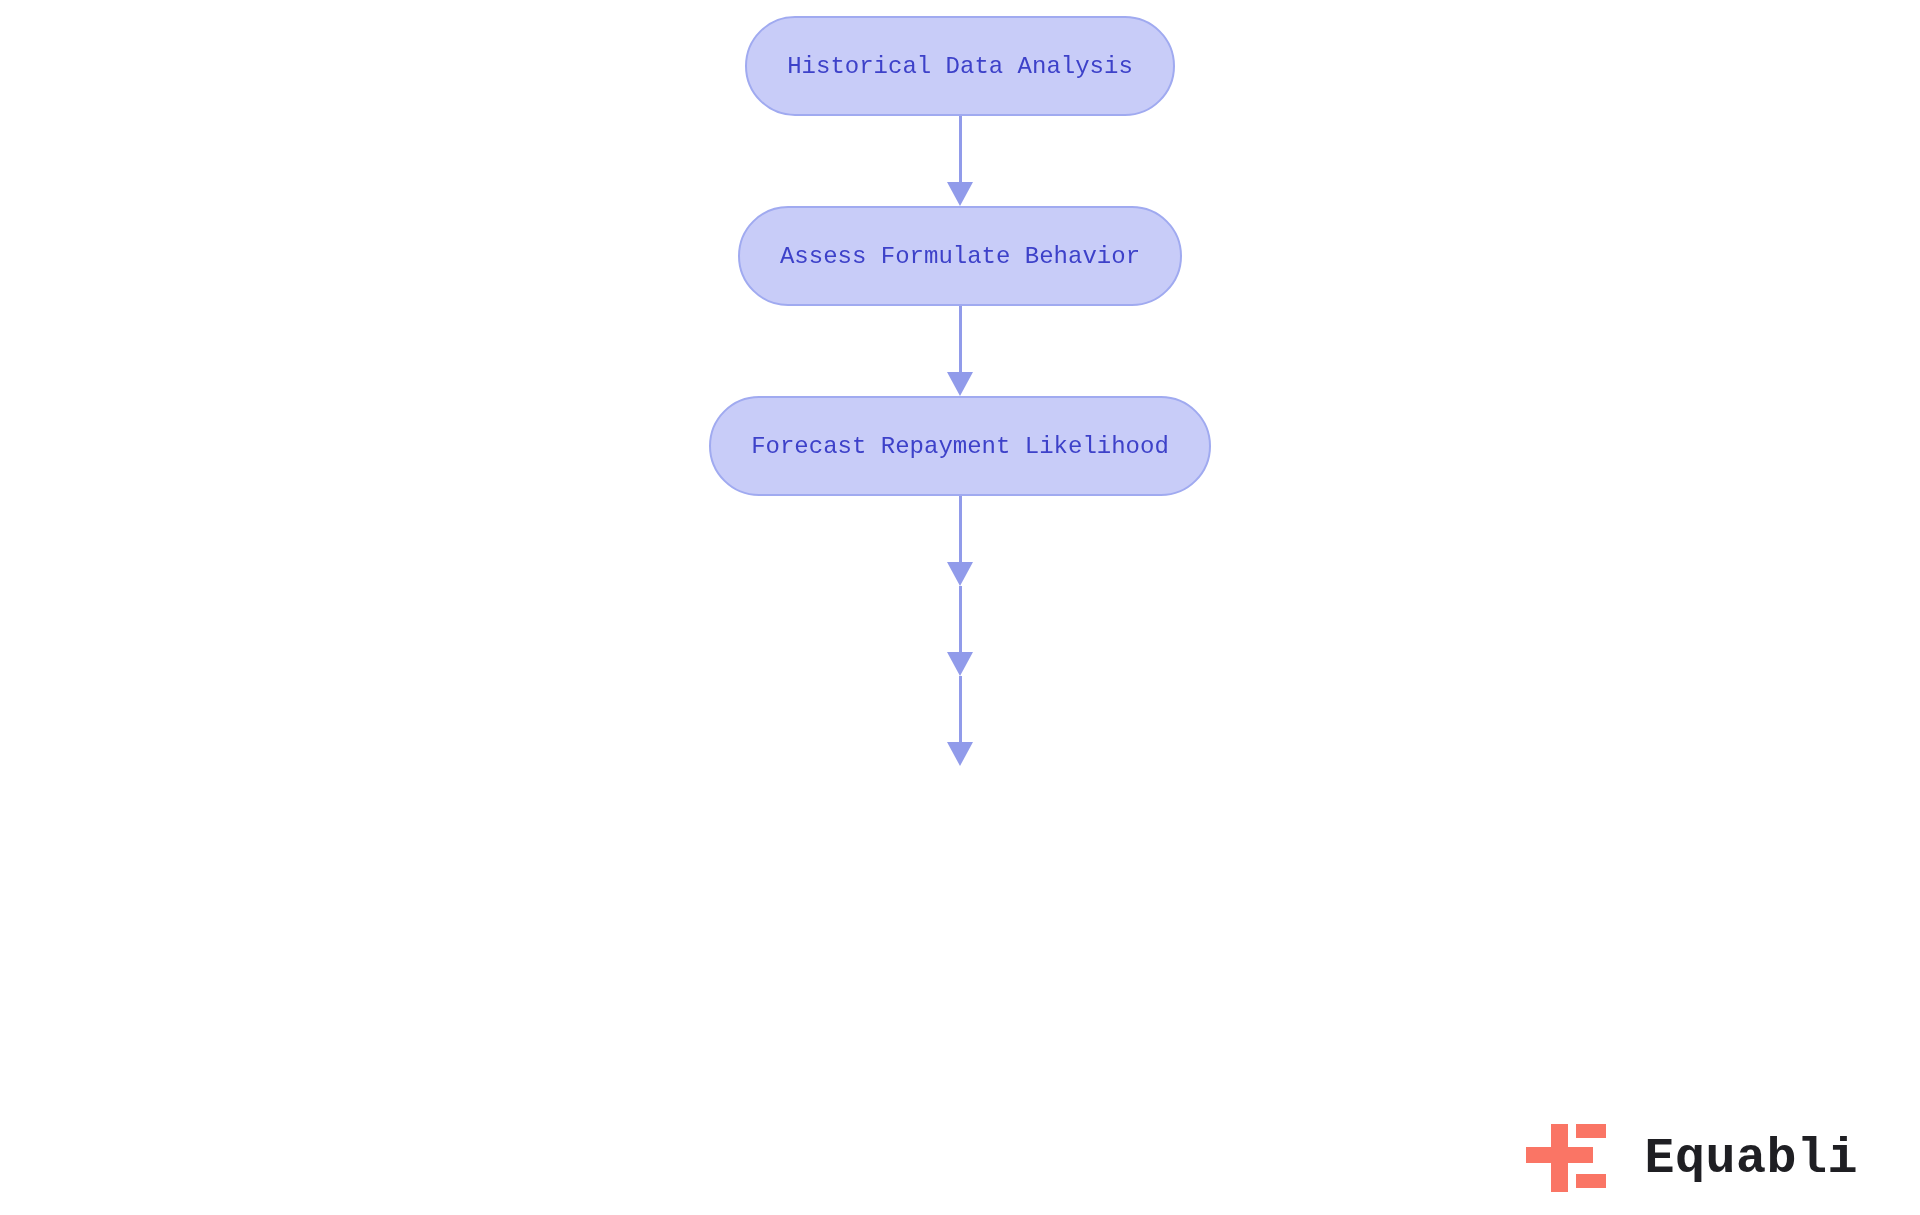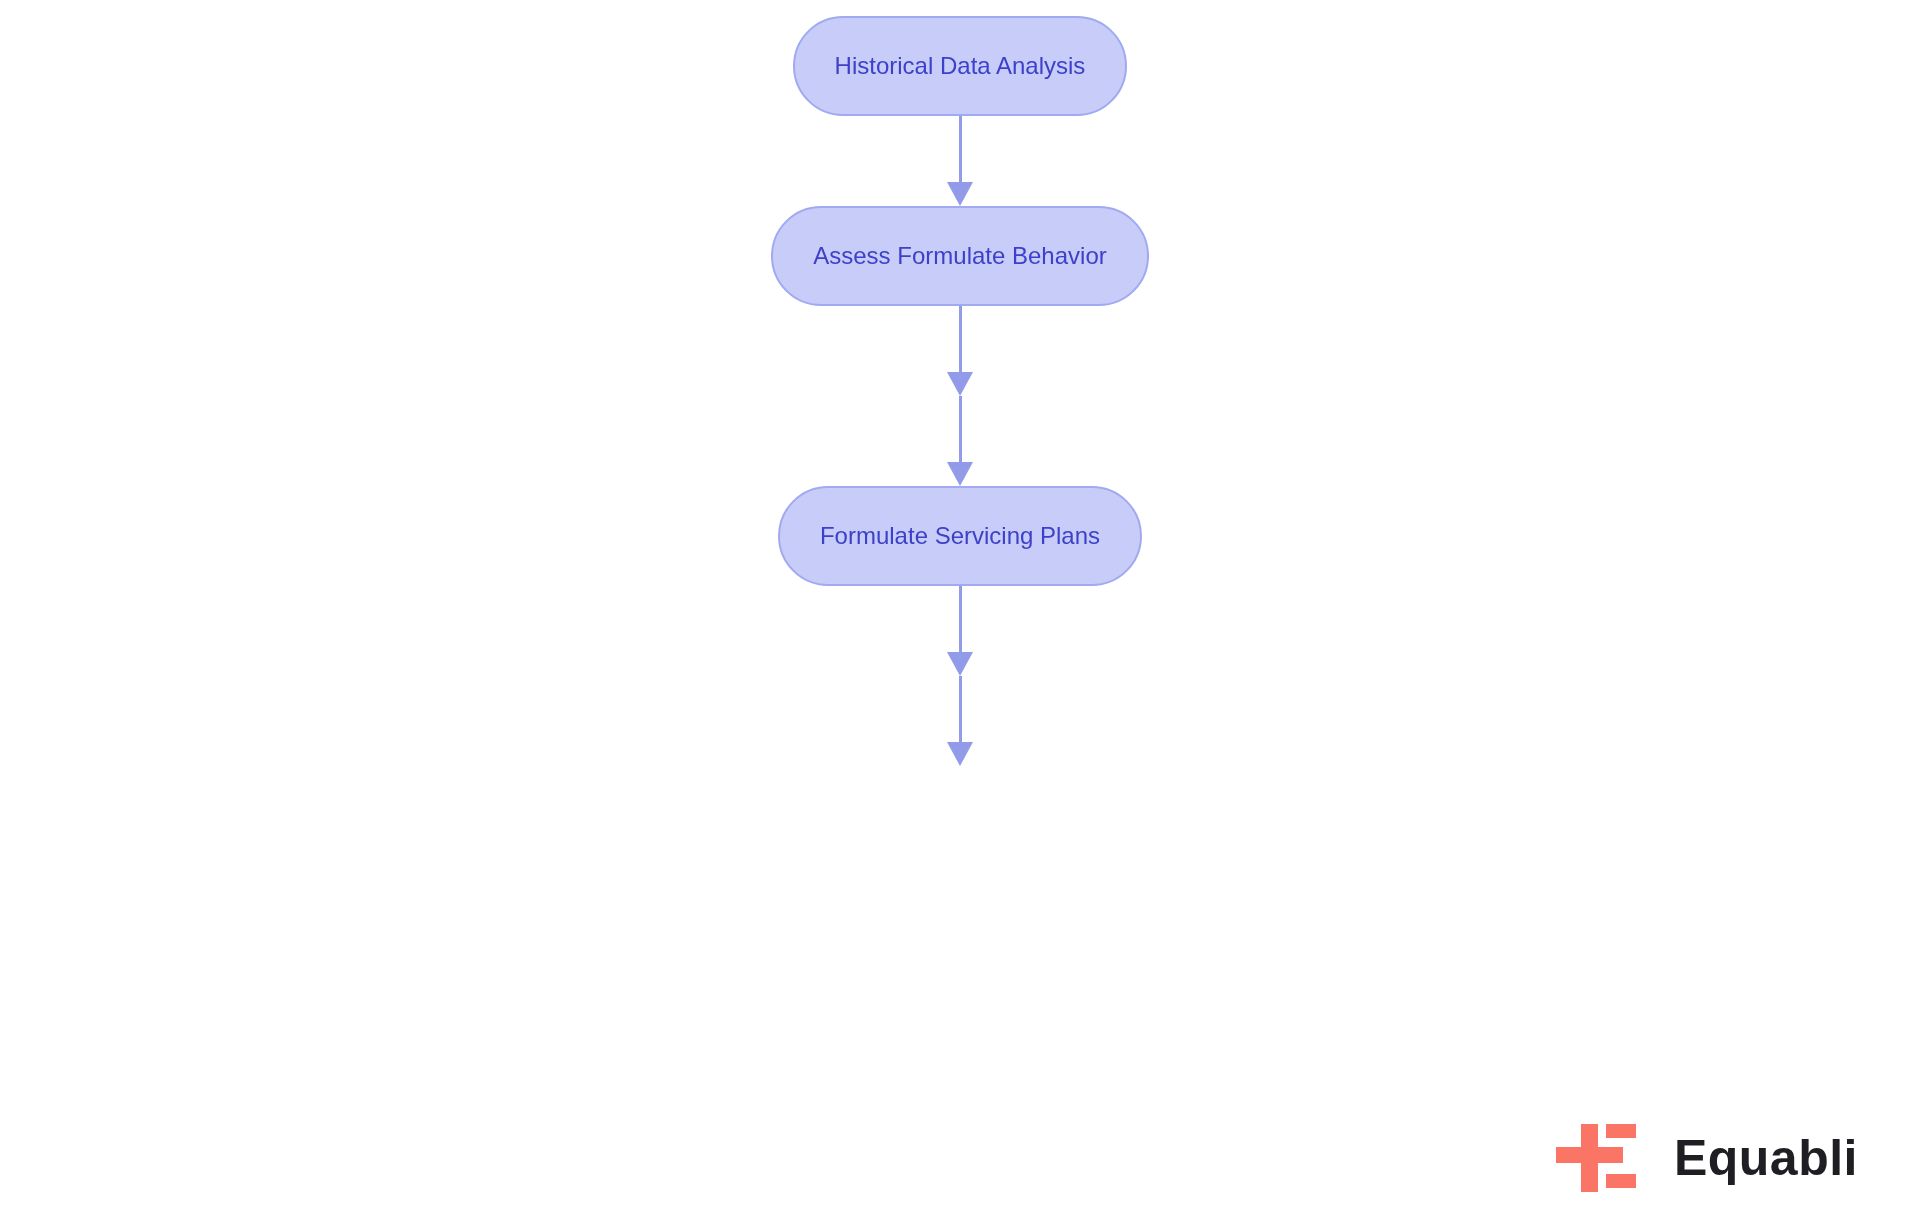--- a/index.html
+++ b/index.html
@@ -4,21 +4,21 @@
 <style>
   html, body { margin: 0; padding: 0; }
   body {
     width: 1920px;
     height: 1215px;
     background: #ffffff;
     font-family: "Liberation Sans", sans-serif;
     position: relative;
     overflow: hidden;
   }
-  .canvas { position: absolute; inset: 0; }
+  .canvas { position: absolute; inset: 0; font-family: Liberation Mono, monospace; }
 
   .flow {
     position: absolute;
     top: 16px;
     left: 0;
     width: 100%;
     display: flex;
     flex-direction: column;
     align-items: center;
   }
@@ -86,25 +86,25 @@
       <div class="node">Historical Data Analysis</div>
       <div class="arrow">
         <div class="shaft"></div>
         <div class="head"></div>
       </div>
       <div class="node">Assess Formulate Behavior</div>
       <div class="arrow">
         <div class="shaft"></div>
         <div class="head"></div>
       </div>
+      <div class="node">Forecast Repayment Likelihood</div>
       <div class="arrow">
         <div class="shaft"></div>
         <div class="head"></div>
       </div>
-      <div class="node">Formulate Servicing Plans</div>
       <div class="arrow">
         <div class="shaft"></div>
         <div class="head"></div>
       </div>
       <div class="arrow">
         <div class="shaft"></div>
         <div class="head"></div>
       </div>
     </div>
 

